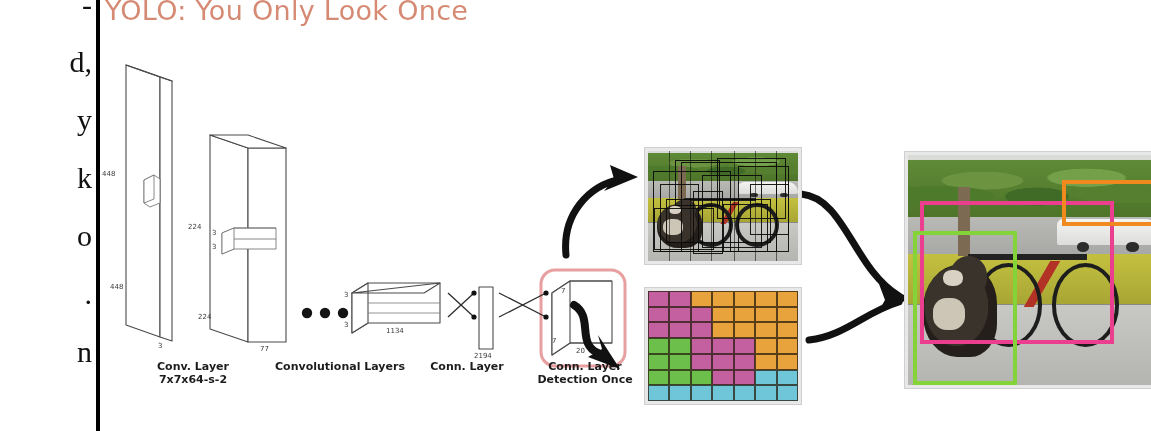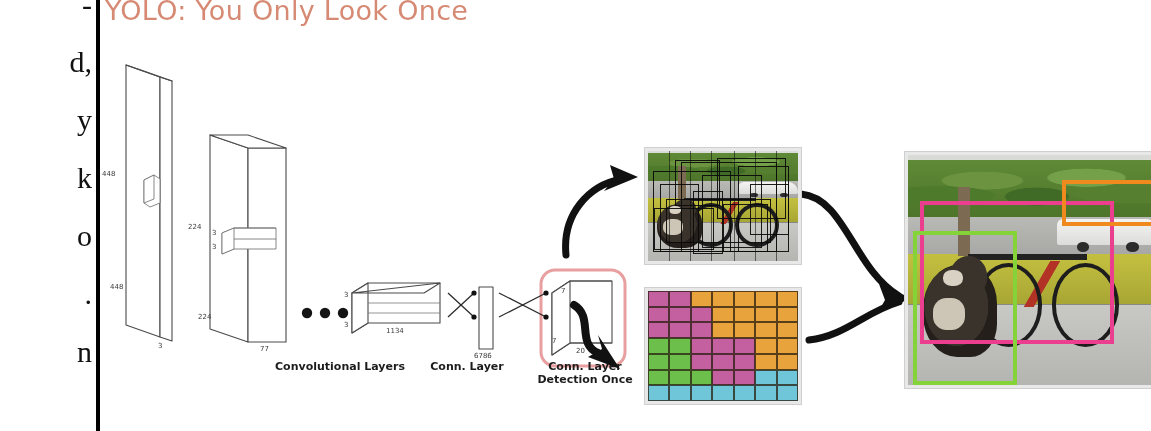--- a/index.html
+++ b/index.html
@@ -201,25 +201,29 @@
       <span class="netlabel dim" style="left:10px;top:228px;">448</span>
       <span class="netlabel dim" style="left:58px;top:287px;">3</span>
       <span class="netlabel dim" style="left:88px;top:168px;">224</span>
       <span class="netlabel dim" style="left:98px;top:258px;">224</span>
       <span class="netlabel dim" style="left:160px;top:290px;">77</span>
       <span class="netlabel dim" style="left:112px;top:174px;">3</span>
       <span class="netlabel dim" style="left:112px;top:188px;">3</span>
       <span class="netlabel dim" style="left:244px;top:236px;">3</span>
       <span class="netlabel dim" style="left:244px;top:266px;">3</span>
       <span class="netlabel dim" style="left:286px;top:272px;">1134</span>
-      <span class="netlabel dim" style="left:374px;top:297px;">6786</span>
+      <span class="netlabel dim" style="left:374px;top:297px;">2194</span>
       <span class="netlabel dim" style="left:476px;top:292px;">20</span>
       <span class="netlabel dim" style="left:461px;top:232px;">7</span>
       <span class="netlabel dim" style="left:452px;top:282px;">7</span>
 
+      <div class="netlabel caption" style="left:38px;top:306px;width:110px;">
+        <span>Conv. Layer</span><br>
+        <span>7x7x64-s-2</span>
+      </div>
       <div class="netlabel caption" style="left:165px;top:306px;width:150px;">Convolutional Layers</div>
       <div class="netlabel caption" style="left:312px;top:306px;width:110px;">Conn. Layer</div>
       <div class="netlabel caption" style="left:420px;top:306px;width:130px;">
         <span>Conn. Layer</span><br>
         <span>Detection Once</span>
       </div>
     </div>
 
     <svg class="arrow" style="left:452px;top:155px;" width="100" height="110">
       <path d="M14,100 C10,60 36,30 70,24" stroke="#111" stroke-width="7" fill="none" stroke-linecap="round"></path>

